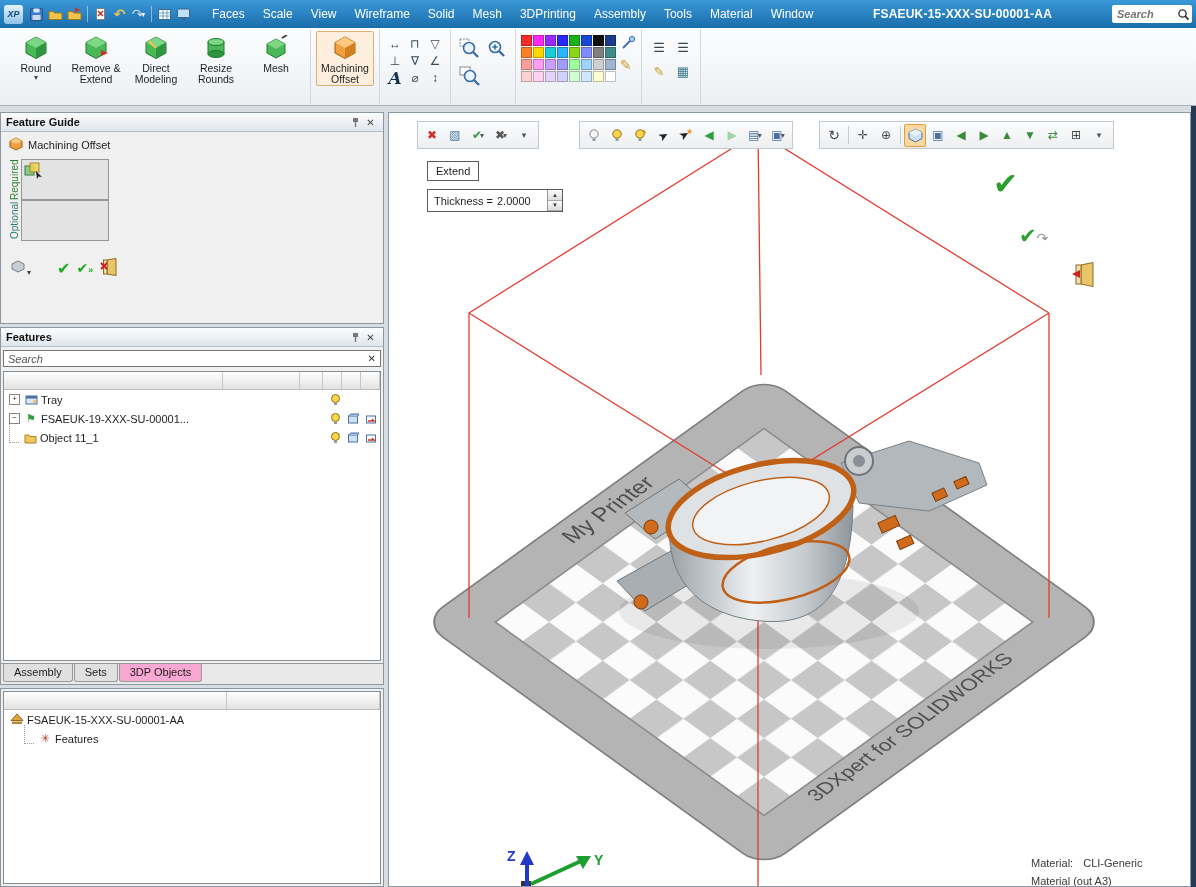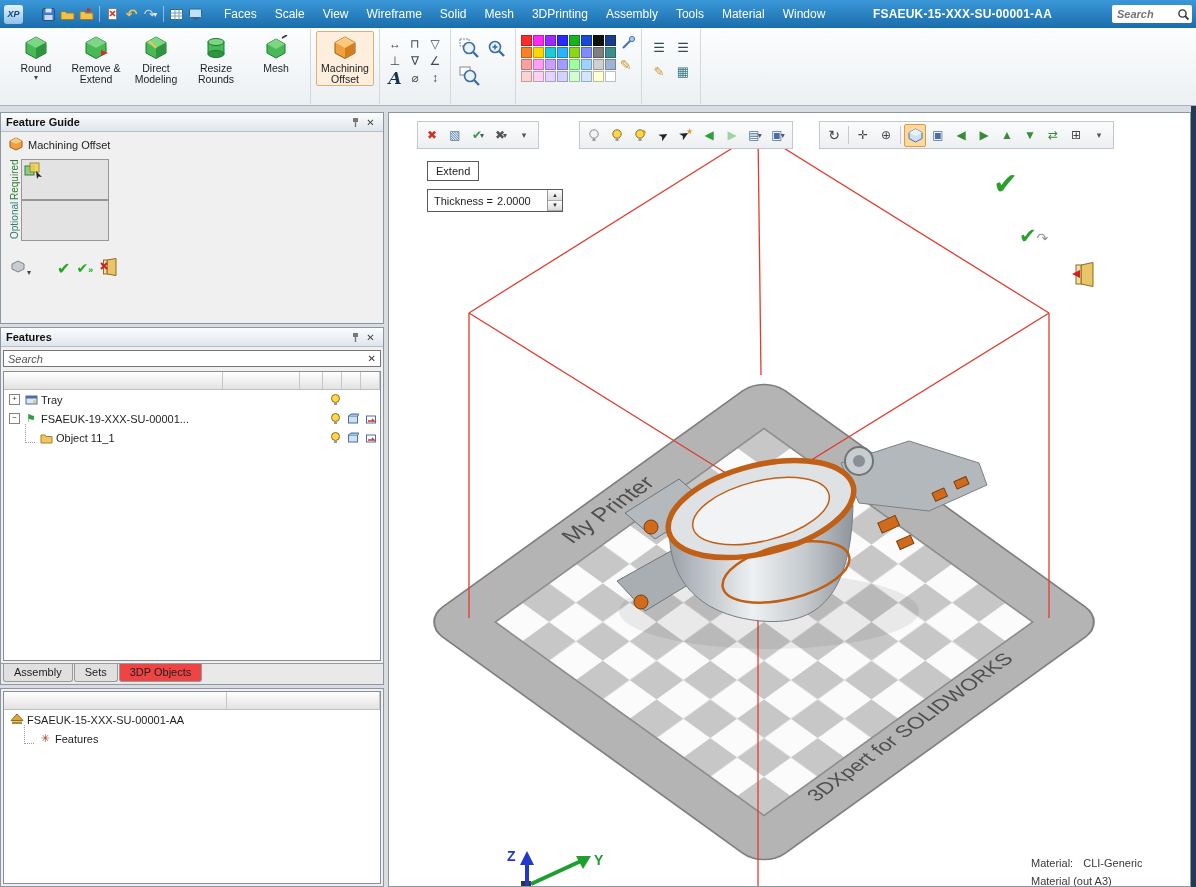--- a/index.html
+++ b/index.html
@@ -1,20 +1,20 @@
 <!DOCTYPE html>
 <html><head>
 <meta charset="utf-8">
 <style>
   html,body{margin:0;padding:0}
   body{width:1196px;height:887px;overflow:hidden;font-family:"Liberation Sans","DejaVu Sans",sans-serif;font-size:11px;color:#1e1e1e;background:#d9dde1}
   .app{width:1196px;height:887px;display:flex;flex-direction:column}
   
   .titlebar{height:28px;background:linear-gradient(#3b98d8,#1a6dab);display:flex;align-items:center;padding:0 4px;color:#fff;flex:none}
-  .logo{width:19px;height:19px;border-radius:3px;background:linear-gradient(#e8f4fd,#8fc1e8);color:#0d4a7e;font-weight:bold;font-style:italic;font-size:9px;display:flex;align-items:center;justify-content:center;margin-right:16px}
+  .logo{width:19px;height:19px;border-radius:3px;background:linear-gradient(#e8f4fd,#8fc1e8);color:#0d4a7e;font-weight:bold;font-style:italic;font-size:9px;display:flex;align-items:center;justify-content:center;margin-right:4px}
   .qicon{width:19px;height:19px;display:flex;align-items:center;justify-content:center}
   .qsep{width:1px;height:16px;background:rgba(255,255,255,.45);margin:0 3px}
   .glyph-undo{color:#f0c05a;font-size:14px;font-weight:bold}
   .glyph-redo{color:#cfd8df;font-size:14px}
   .ddc{font-size:8px;color:#e8eef4;margin-left:-2px}
   .menus{display:flex;margin-left:10px}
   .menuitem{padding:4px 9px;font-size:12px;cursor:default}
   .doctitle{margin-left:auto;font-weight:bold;font-size:12px;margin-right:60px;letter-spacing:.2px}
   .tsearch{width:74px;height:18px;background:#fff;border-radius:2px;display:flex;align-items:center;padding:0 3px;color:#333}
   .tsearch input{border:0;outline:0;width:58px;font-size:11px;font-style:italic;font-weight:bold;font-family:inherit;color:#222;background:transparent}
@@ -64,21 +64,21 @@
   .gridhead div{border-right:1px solid #c6c6c6}
   .gh1{flex:1}.gh2{width:76px}.gh3{width:22px}.ghi{width:18px}
   .trow{height:19px;display:flex;align-items:center;flex:none}
   .exp{width:9px;height:9px;border:1px solid #848484;background:#fff;font-size:8px;line-height:7px;text-align:center;color:#333;margin:0 4px 0 5px;flex:none}
   .tico{width:14px;display:flex;justify-content:center;margin-right:3px;flex:none}
   .tlabel{white-space:nowrap;overflow:hidden}
   .rcol{width:18px;display:flex;justify-content:center;flex:none}
   .push{margin-left:auto}
   .tabsbar{height:20px;background:#e9e9e9;border-top:1px solid #9a9a9a;display:flex;align-items:flex-start;padding-left:2px;gap:1px;flex:none}
   .btab{padding:2px 10px 3px;border:1px solid #9a9a9a;border-top:none;background:#e0e0e0;border-radius:0 0 3px 3px;font-size:11px}
-  .btab.active{background:#ef4444}
+  .btab.active{background:#f9a8d4}
   
   .obbox{margin:2px;border:1px solid #8a8f94;background:#fff;flex:1;display:flex;flex-direction:column;min-height:0}
   
   .viewport{flex:1;margin:6px 0 0 2px;border:1px solid #8b98a4;background:#fff;position:relative;overflow:hidden}
   .rightedge{width:5px;background:#233a57;flex:none}
   .scene{position:absolute;left:0;top:0}
   .vtb{position:absolute;top:8px;height:26px;display:flex;align-items:center;background:linear-gradient(#fbfcfd,#eceff1);border:1px solid #c2c8cd;padding:0 3px;gap:1px}
   .vtb .ic{min-width:20px;height:21px;display:flex;align-items:center;justify-content:center;font-size:12px;border:1px solid transparent}
   .vtb .sep{width:1px;height:18px;background:#c6cbd0;margin:0 2px}
   .vtb .hl{background:#fbd9a2;border-color:#e59b3c;border-radius:2px}
@@ -440,21 +440,21 @@
                   <polyline points="1.5,3 4,1 13,1 10.5,3" fill="#9fc0de" stroke="#4a6fa5"></polyline>
                 </svg>
               </span>
             <span class="rcol">
                 <svg width="12" height="12">
                   <rect x="1.5" y="3" width="9" height="7" fill="#fff" stroke="#4a6fa5"></rect>
                   <polyline points="3,8 9,8 7,6" fill="none" stroke="#d03025" stroke-width="1.4"></polyline>
                 </svg>
               </span>
           </div>
-          <div class="trow" style="padding-left:16px">
+          <div class="trow" style="padding-left:0">
             <span style="width:9px;height:18px;border-left:1px dotted #9a9a9a;border-bottom:1px dotted #9a9a9a;margin:0 4px 8px 5px"></span>
             <span class="tico">
                 <svg width="13" height="12">
                   <path d="M1,3 h4 l1,1.5 h6 v6.5 h-11 z" fill="#f0c75e" stroke="#a8821f"></path>
                 </svg>
               </span>
             <span class="tlabel">Object 11_1</span>
             <span class="rcol push">
                 <svg width="11" height="12">
                   <circle cx="5.5" cy="4.5" r="4" fill="#ffd54a" stroke="#8a6d1a"></circle>

